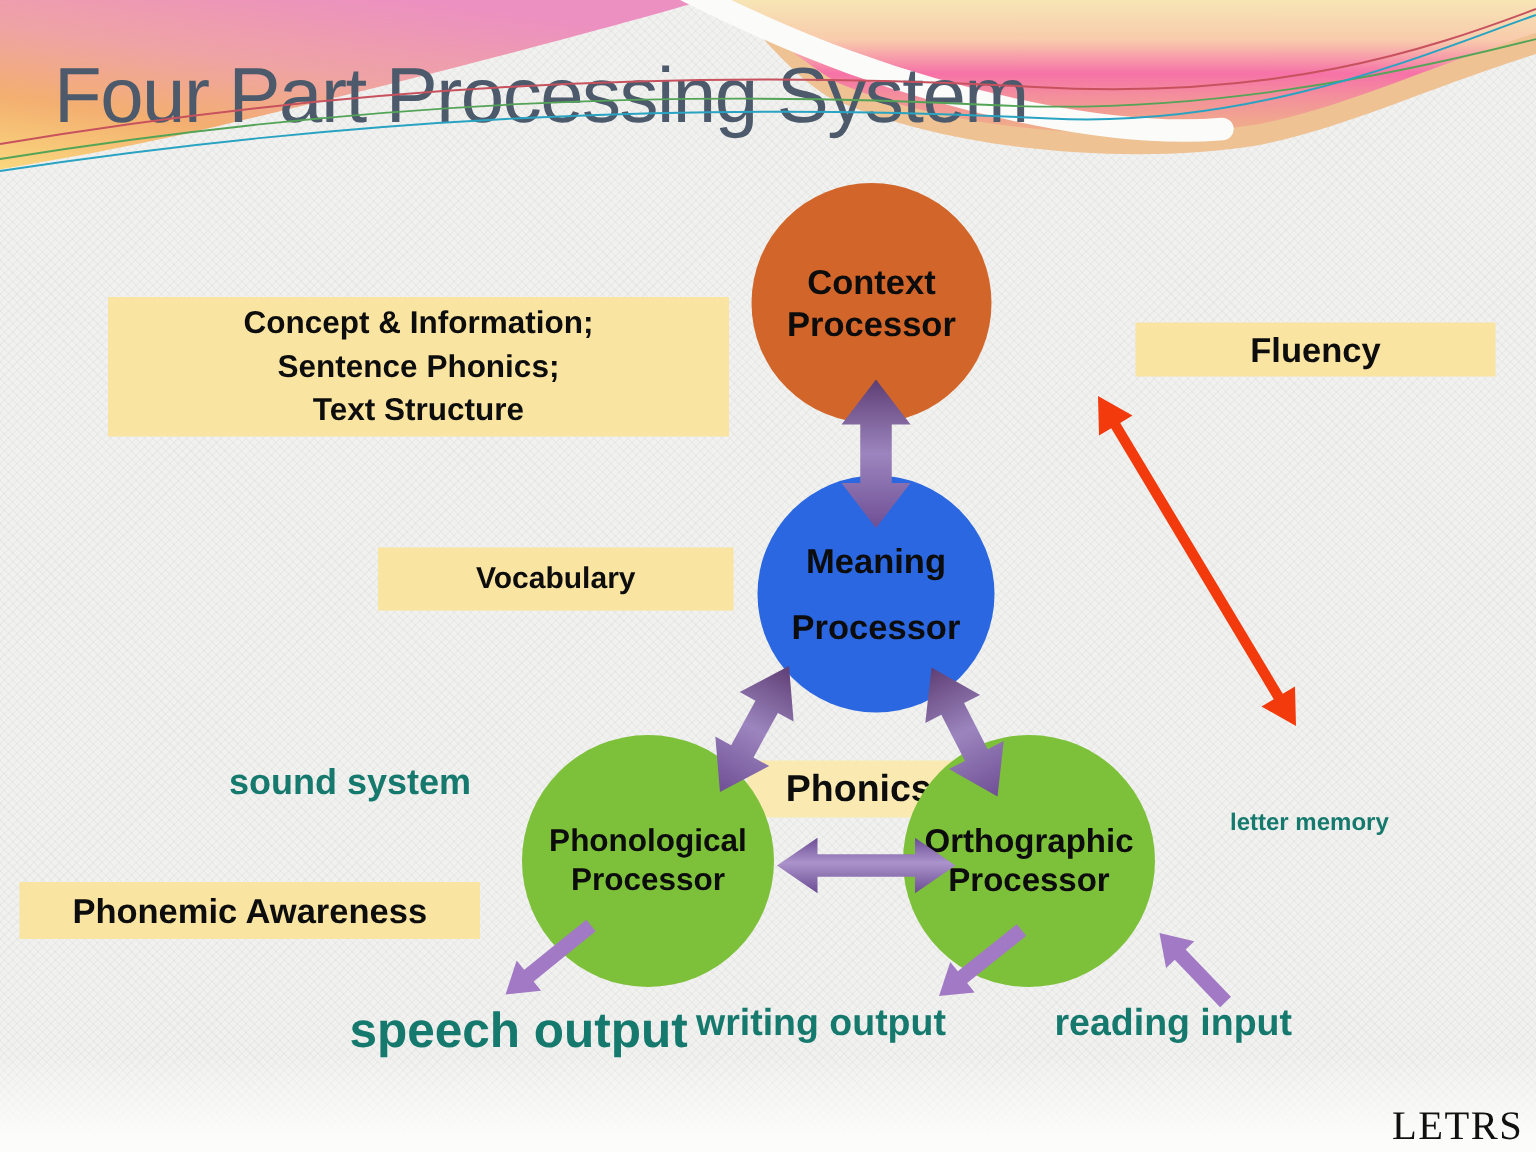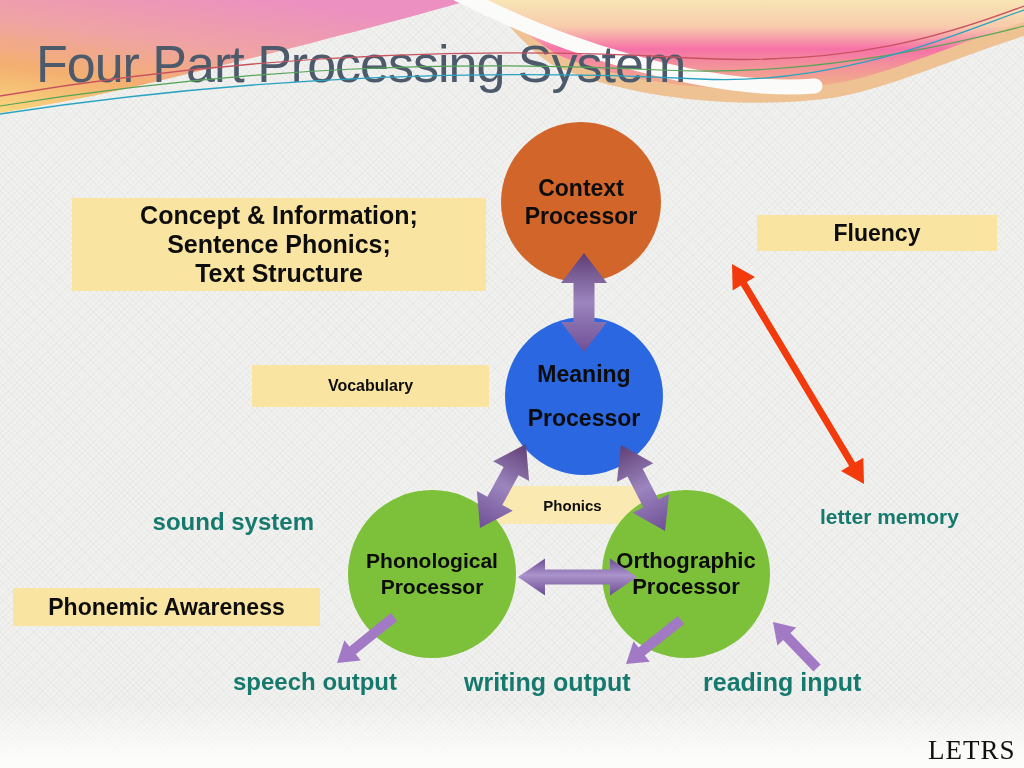--- a/index.html
+++ b/index.html
@@ -25,43 +25,43 @@
   .slide-title {
     position:absolute; left:36px; top:34px; z-index:1;
     font-size:52px; letter-spacing:-1px; color:#4d5a6b; white-space:nowrap;
   }
 
   .ybox {
     position:absolute; z-index:3; background:#f9e4a1;
     display:flex; align-items:center; justify-content:center; text-align:center;
     color:#0d0d0d; font-weight:bold;
   }
-  .ybox-concept  { left:72px;  top:198px; width:414px; height:93px; font-size:25px; line-height:29px; }
+  .ybox-concept  { left:72px;  top:198px; width:414px; height:93px; font-size:21px; line-height:29px; }
   .ybox-fluency  { left:757px; top:215px; width:240px; height:36px; font-size:23px; }
-  .ybox-vocab    { left:252px; top:365px; width:237px; height:42px; font-size:16px; }
-  .ybox-phonics  { left:498px; top:486px; width:149px; height:38px; font-size:15px; background:#faeab2; }
+  .ybox-vocab    { left:252px; top:365px; width:237px; height:42px; font-size:20px; }
+  .ybox-phonics  { left:498px; top:507px; width:149px; height:38px; font-size:25px; background:#faeab2; }
   .ybox-phonemic { left:13px;  top:588px; width:307px; height:38px; font-size:23px; }
 
   .circle {
     position:absolute; z-index:4; border-radius:50%;
     display:flex; flex-direction:column; align-items:center; justify-content:center;
     text-align:center; color:#0c0c0c; font-weight:bold;
   }
   .circle span { display:block; }
   .circle-context      { left:501px; top:122px; width:160px; height:160px; background:#d2662a; font-size:23px; line-height:28px; }
   .circle-meaning      { left:505px; top:317px; width:158px; height:158px; background:#2a67e0; font-size:23px; line-height:28px;gap:16px; }
   .circle-phonological { left:348px; top:490px; width:168px; height:168px; background:#7dc03a; font-size:21px; line-height:26px; }
   .circle-orthographic { left:602px; top:490px; width:168px; height:168px; background:#7dc03a; font-size:22px; line-height:26px; }
 
   .teal {
     position:absolute; z-index:4; color:#15796d; font-weight:bold; white-space:nowrap;
   }
   .teal-speech-sound { left:118px; top:510px; width:196px; text-align:right; font-size:24px; line-height:24px; }
-  .teal-letter-memory{ left:820px; top:505px; font-size:21px; }
-  .teal-speech-output{ left:233px; top:668px; font-size:24px; }
+  .teal-letter-memory{ left:820px; top:540px; font-size:16px; }
+  .teal-speech-output{ left:233px; top:668px; font-size:33px; }
   .teal-writing-output{ left:464px; top:668px; font-size:25px; }
   .teal-reading-input{ left:703px; top:668px; font-size:25px; }
 
   .arrows-svg { position:absolute; top:0; left:0; z-index:5; pointer-events:none; }
 
   .letrs {
     position:absolute; left:928px; top:718px; z-index:6;
     font-family:"Liberation Serif", serif; font-size:27px; color:#101010; letter-spacing:1px;margin-top:17px;
   }
 </style>

